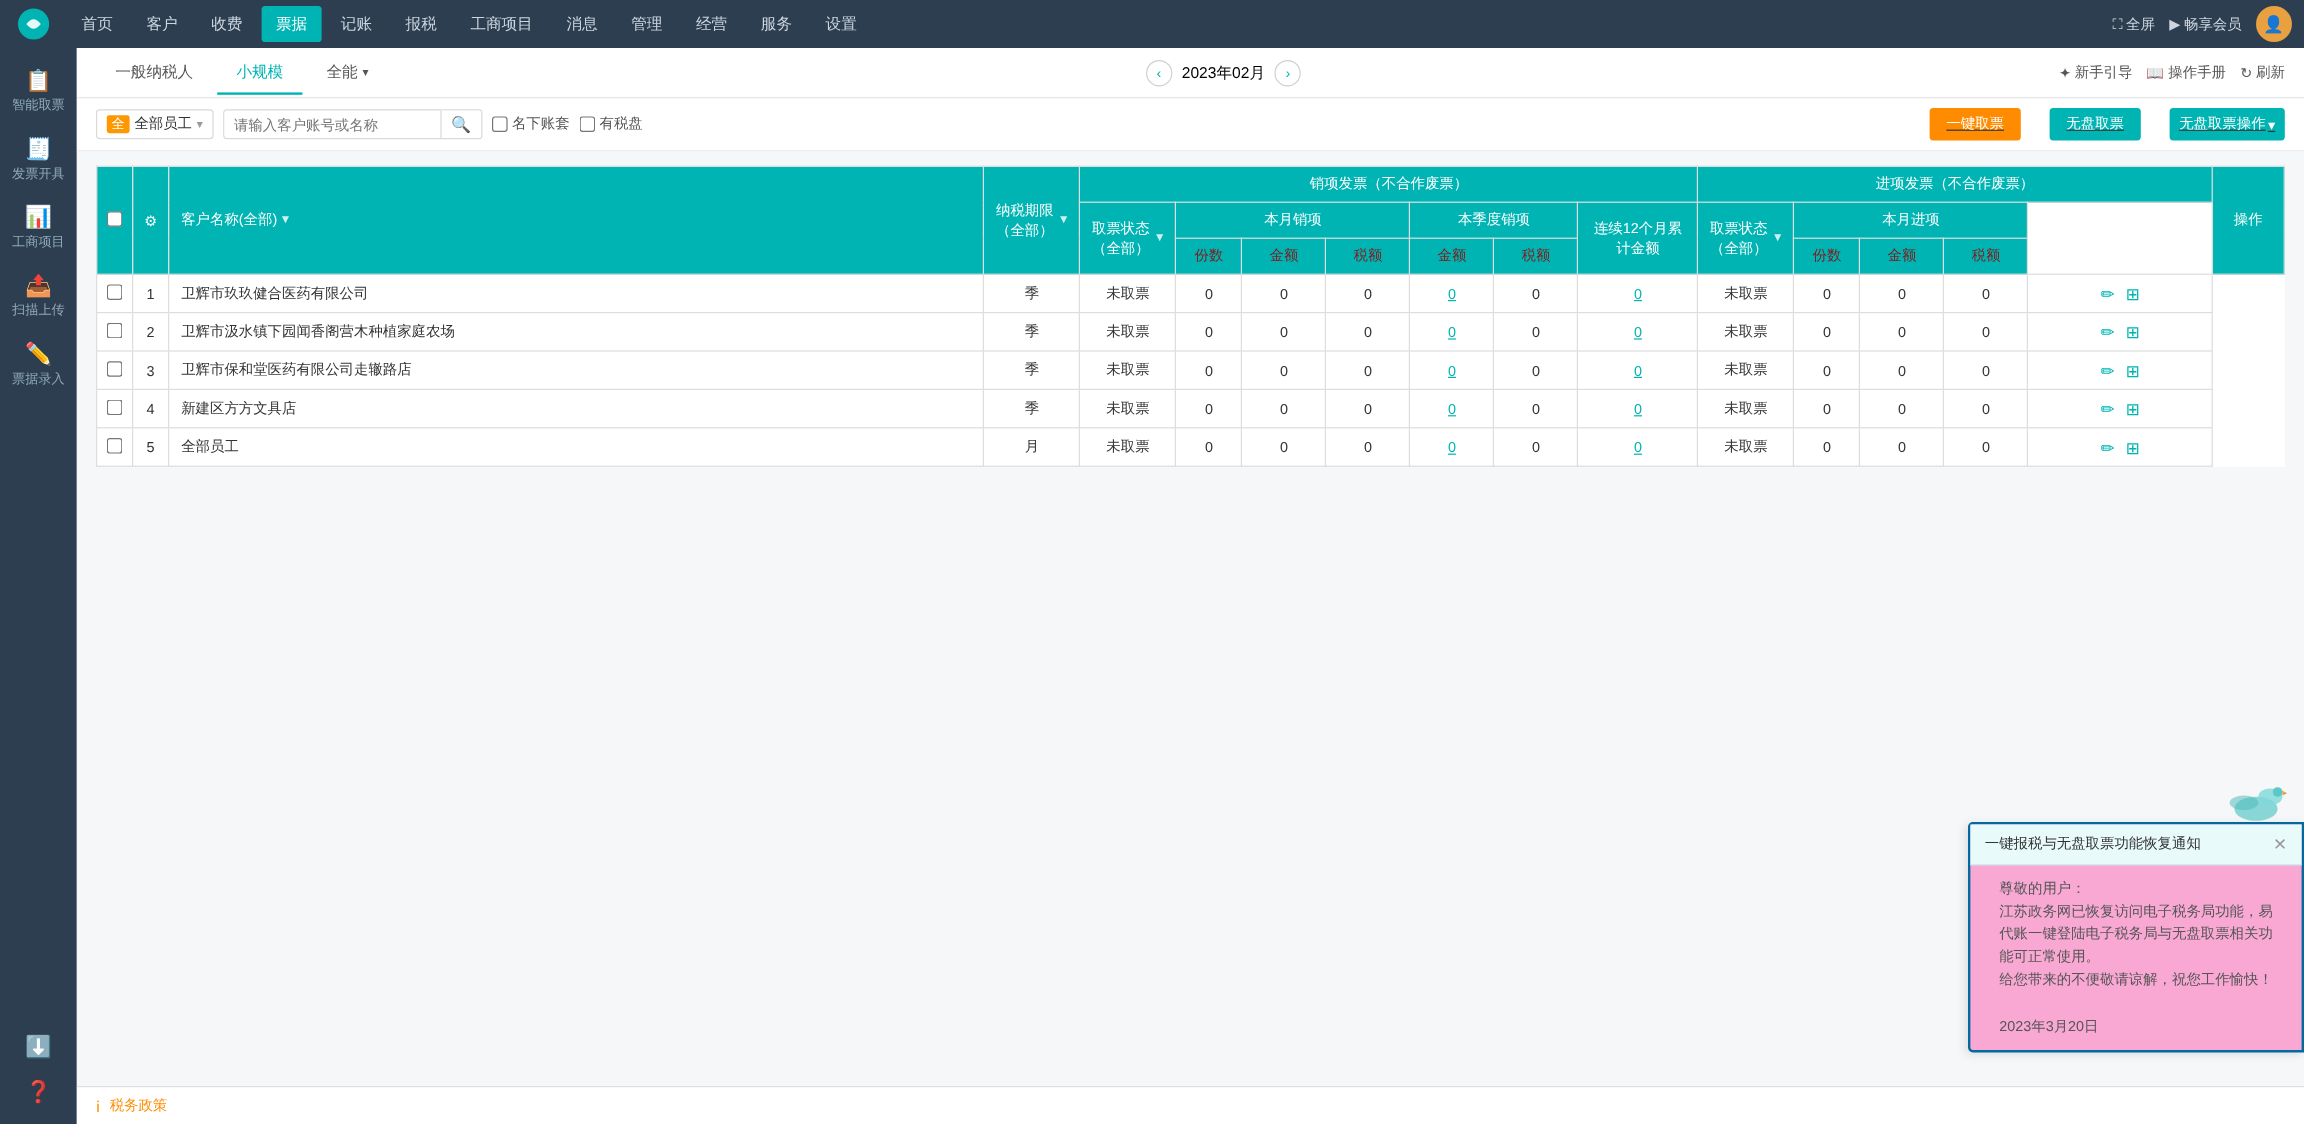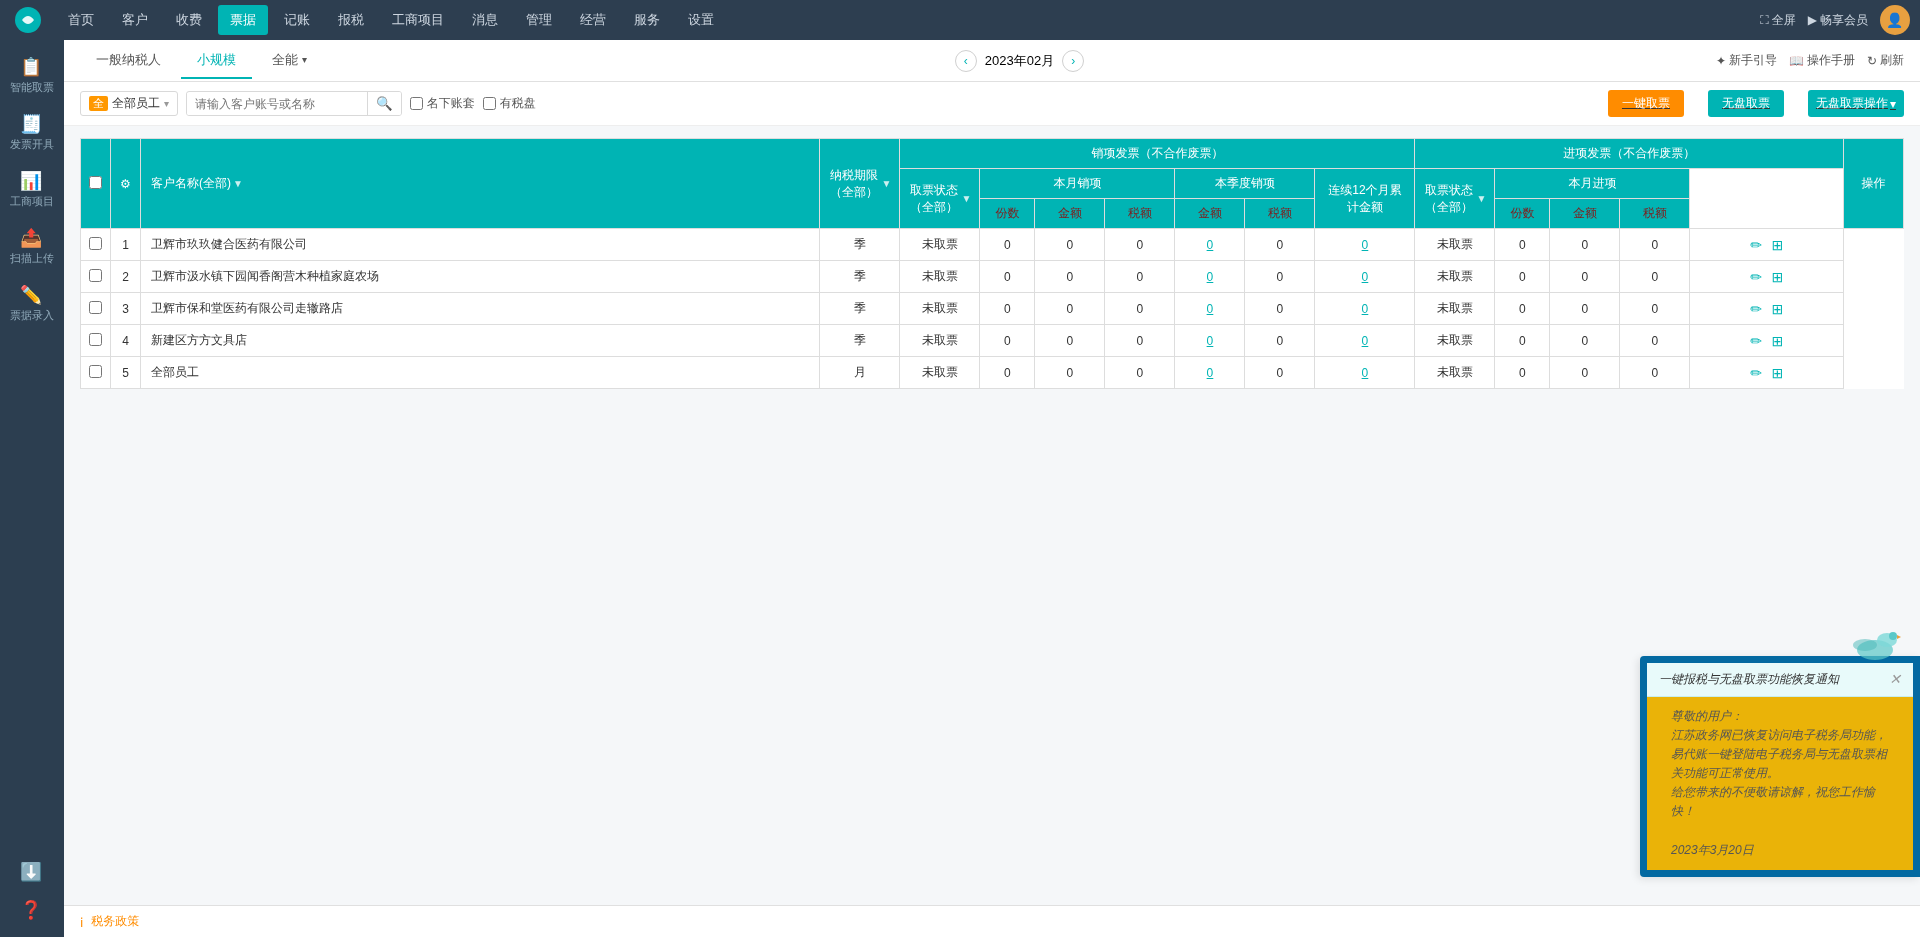--- a/index.html
+++ b/index.html
@@ -307,27 +307,26 @@
     }
     .checkbox-col { width: 30px; }
     .settings-col { width: 30px; }
 
     
     .notification-popup {
       position: fixed;
       bottom: 60px;
       right: 0;
       width: 280px;
-      background: #eab308;
-      border: 7px solid #0369a1;
+      background: #f9a8d4;
+      border: 2px solid #0369a1;
       border-radius: 4px 0 0 4px;
       box-shadow: -2px 2px 8px rgba(0,0,0,0.1);
       font-size: 12px;
       z-index: 100;
-      font-style: italic;
     }
     .notification-popup-header {
       background: #e8fafa;
       padding: 8px 12px;
       display: flex;
       align-items: center;
       justify-content: space-between;
       border-bottom: 1px solid #c8eeee;
     }
     .notification-popup-title {

